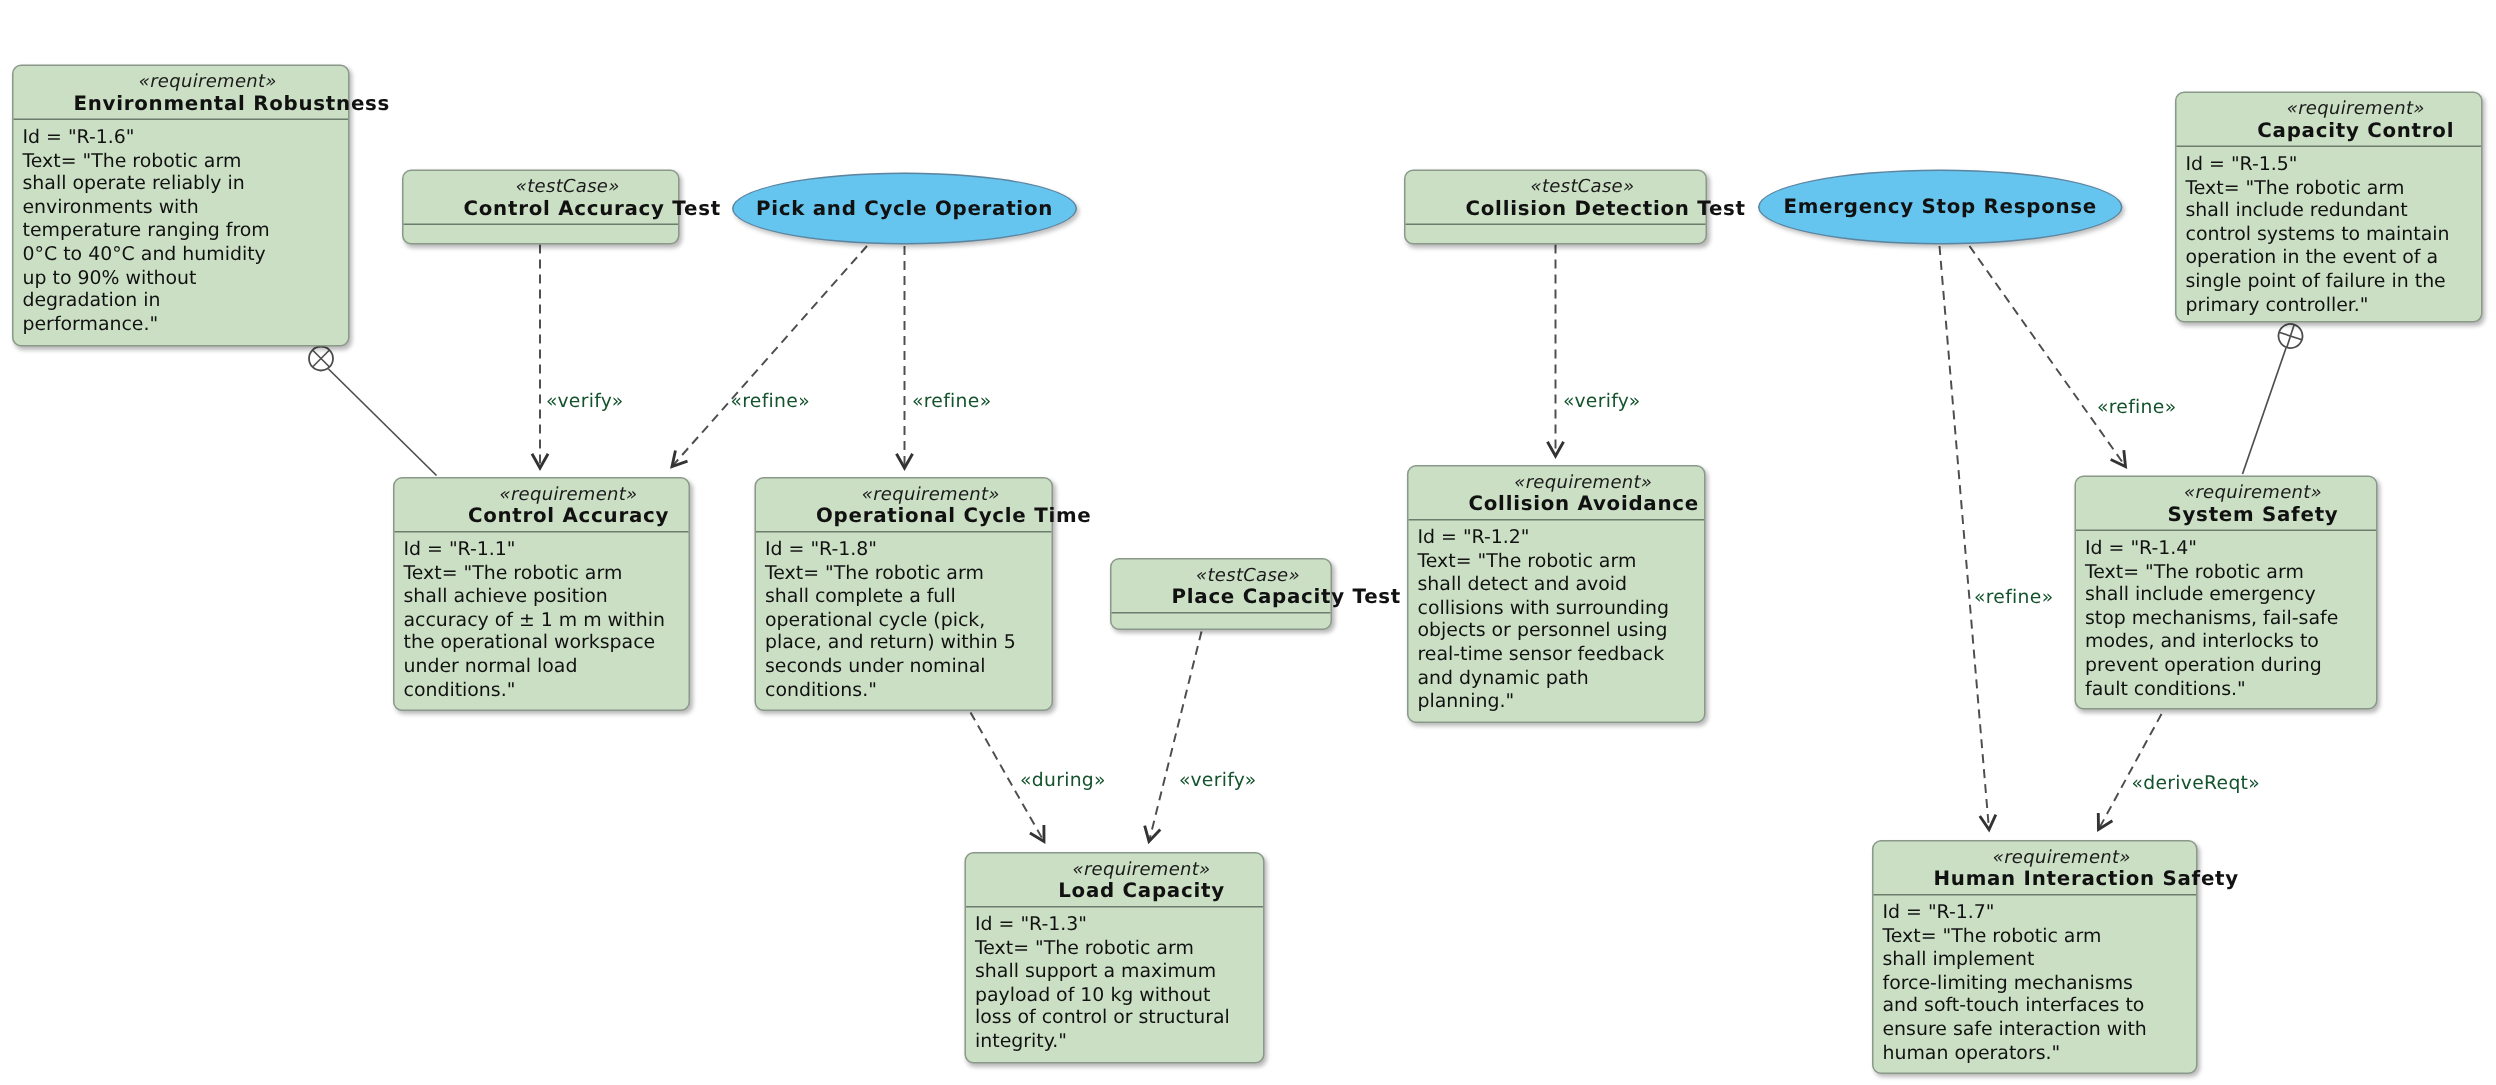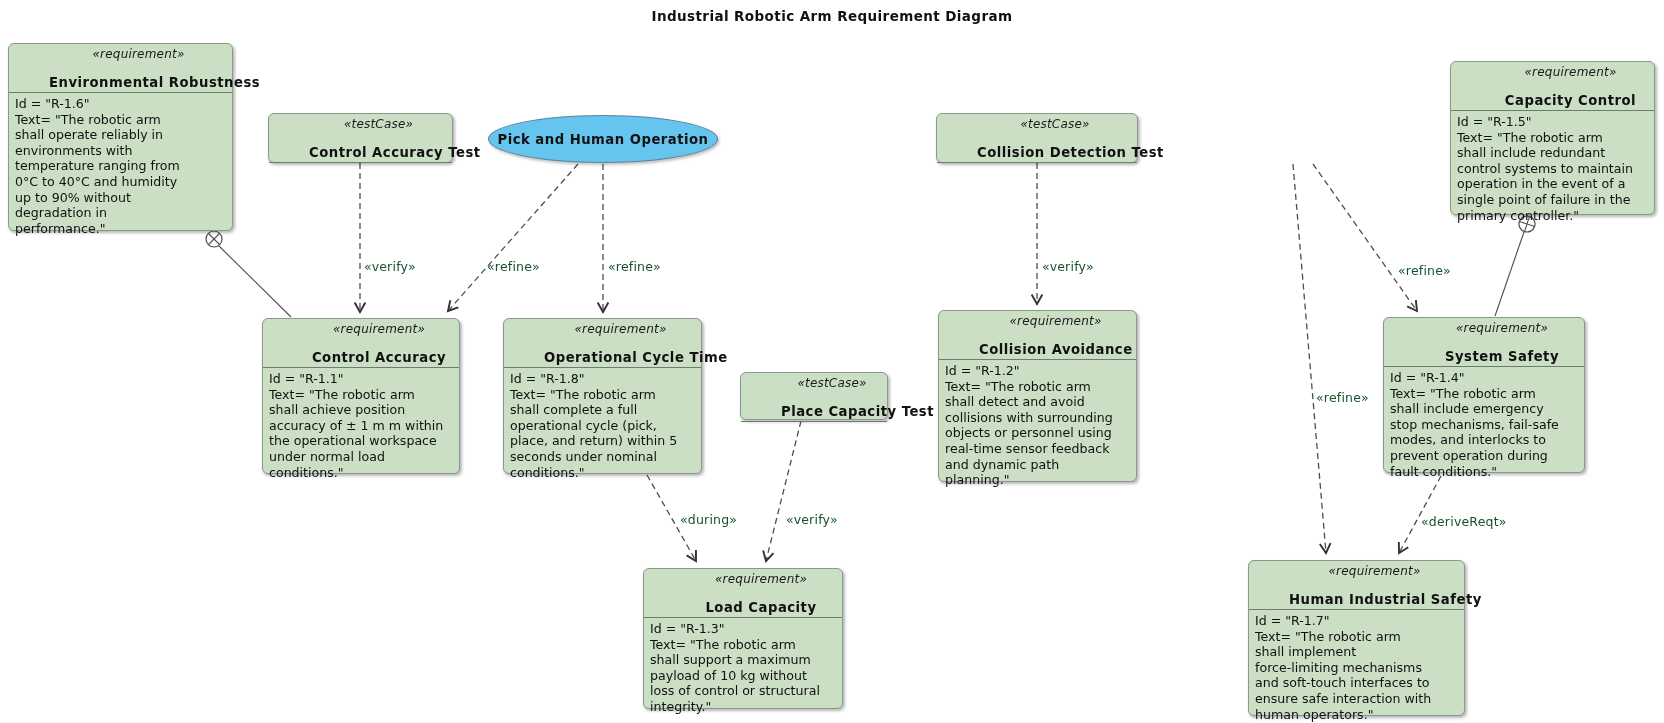--- a/index.html
+++ b/index.html
@@ -19,21 +19,21 @@
 
   .node {
     position: absolute;
     background: #cbdfc5;
     border: 1px solid #8a998a;
     border-radius: 6px;
     box-shadow: 1.5px 2px 3px rgba(0,0,0,0.28);
   }
   .node-header { padding: 3px 4px 2px 4px; text-align: center; }
   .stereotype { font-style: italic; font-size: 12px; color: #1a1a1a; letter-spacing: 0.2px; }
-  .node-name { font-weight: bold; font-size: 13.2px; letter-spacing: 0.5px; margin-top: 14px; white-space: nowrap; }
+  .node-name { font-weight: bold; font-size: 13.2px; letter-spacing: 0.5px; margin-top: 1px; white-space: nowrap; }
   .req-node .node-header, .test-node .node-header { border-bottom: 1px solid #6d7d6d; padding-left: 40px; }
   .node-body { padding: 3px 6px; font-size: 12.6px; line-height: 15.6px; }
   .body-text { white-space: pre-line; }
   .empty-compartment { height: 100%; }
 
   .ellipse-node {
     position: absolute;
     background: #66c5ee;
     border: 1.5px solid #5b84a0;
     border-radius: 50%;
@@ -77,21 +77,20 @@
     </g>
 
     <line x1="1524" y1="232" x2="1495" y2="316" stroke="#4d4d4d" stroke-width="1.1"></line>
     <g transform="rotate(18 1527 224)">
       <circle cx="1527" cy="224" r="8" fill="#ffffff" stroke="#4d4d4d" stroke-width="1.2"></circle>
       <line x1="1519" y1="224" x2="1535" y2="224" stroke="#4d4d4d" stroke-width="1.1"></line>
       <line x1="1527" y1="216" x2="1527" y2="232" stroke="#4d4d4d" stroke-width="1.1"></line>
     </g>
   </svg>
 
-  <div class="diagram-title">Industrial Robotic Arm Requirement Diagram</div>
 
   <div class="node req-node" style="left:8px;top:43px;width:225px;height:188px">
     <div class="node-header">
       <div class="stereotype">«requirement»</div>
       <div class="node-name">Environmental Robustness</div>
     </div>
     <div class="node-body">
       <div class="body-text">Id =  "R-1.6"</div>
       <div class="body-text">Text= "The robotic arm
 shall operate reliably in
@@ -106,31 +105,34 @@
 
   <div class="node test-node" style="left:268px;top:113px;width:185px;height:50px">
     <div class="node-header">
       <div class="stereotype">«testCase»</div>
       <div class="node-name">Control Accuracy Test</div>
     </div>
     <div class="empty-compartment"></div>
   </div>
 
   <div class="ellipse-node" style="left:488px;top:115px;width:230px;height:48px">
-    <span>Pick and Human Operation</span>
+    <span>Pick and Cycle Operation</span>
   </div>
 
   <div class="node test-node" style="left:936px;top:113px;width:202px;height:50px">
     <div class="node-header">
       <div class="stereotype">«testCase»</div>
       <div class="node-name">Collision Detection Test</div>
     </div>
     <div class="empty-compartment"></div>
   </div>
 
+  <div class="ellipse-node" style="left:1172px;top:113px;width:243px;height:50px">
+    <span>Emergency Stop Response</span>
+  </div>
 
   <div class="node req-node" style="left:1450px;top:61px;width:205px;height:154px">
     <div class="node-header">
       <div class="stereotype">«requirement»</div>
       <div class="node-name">Capacity Control</div>
     </div>
     <div class="node-body">
       <div class="body-text">Id =  "R-1.5"</div>
       <div class="body-text">Text= "The robotic arm
 shall include redundant
@@ -225,21 +227,21 @@
 shall support a maximum
 payload of 10 kg without
 loss of control or structural
 integrity."</div>
     </div>
   </div>
 
   <div class="node req-node" style="left:1248px;top:560px;width:217px;height:156px">
     <div class="node-header">
       <div class="stereotype">«requirement»</div>
-      <div class="node-name">Human Industrial Safety</div>
+      <div class="node-name">Human Interaction Safety</div>
     </div>
     <div class="node-body">
       <div class="body-text">Id =  "R-1.7"</div>
       <div class="body-text">Text= "The robotic arm
 shall implement
 force-limiting mechanisms
 and soft-touch interfaces to
 ensure safe interaction with
 human operators."</div>
     </div>

